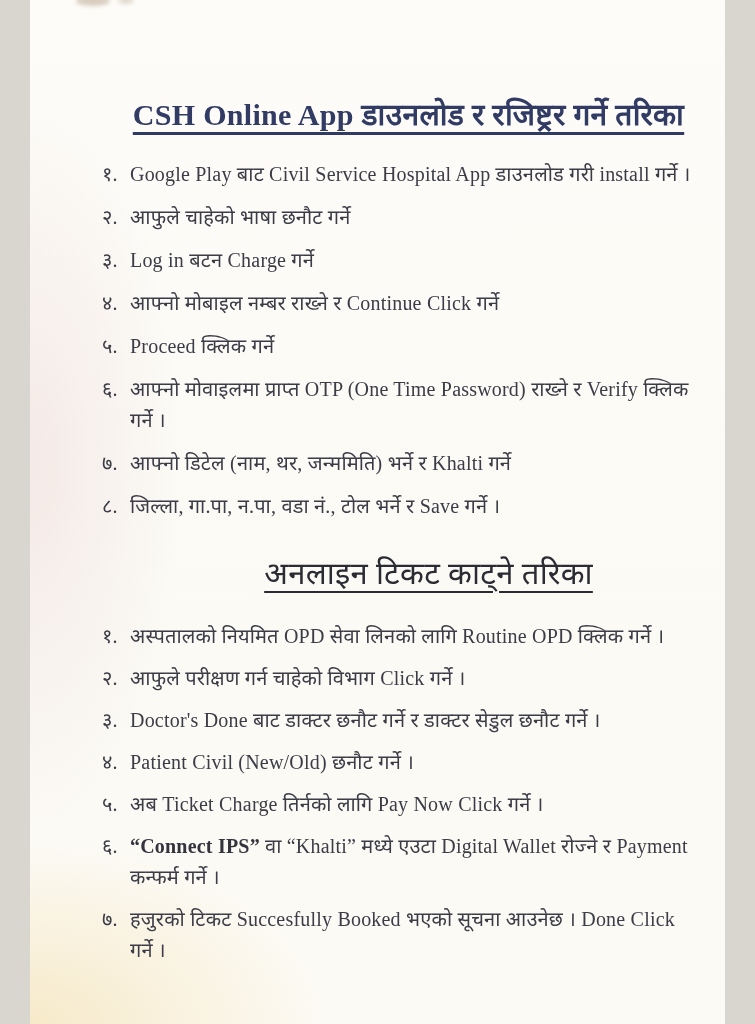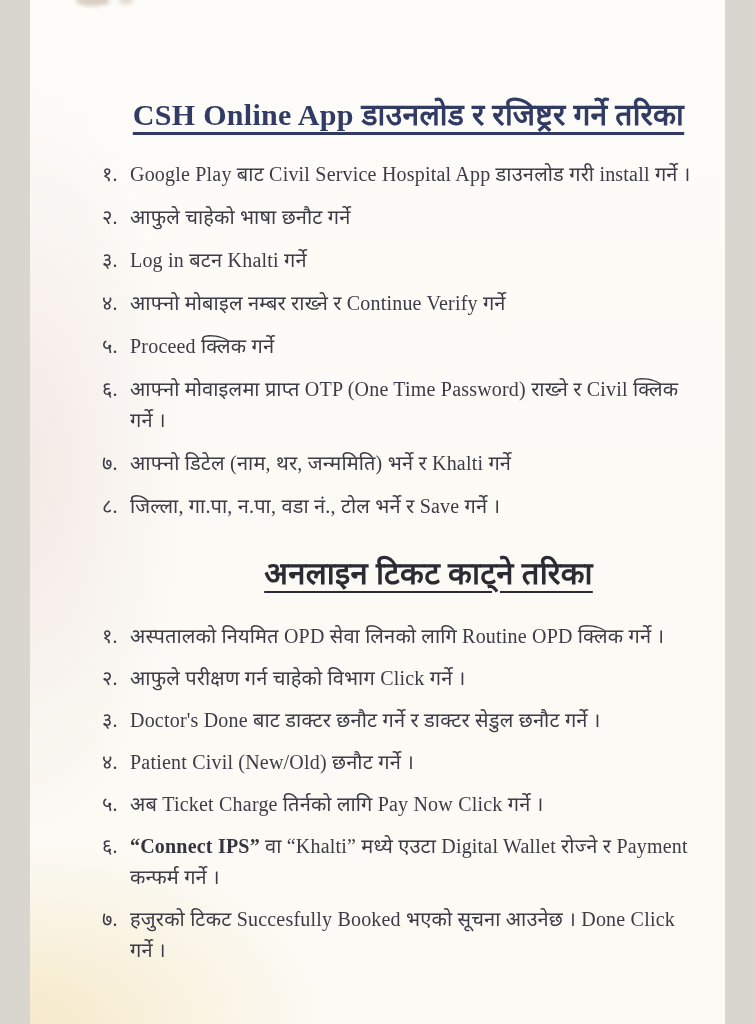--- a/index.html
+++ b/index.html
@@ -28,21 +28,21 @@
     letter-spacing:0.3px;
     text-decoration:underline;
     text-decoration-thickness:2.5px;
     text-underline-offset:7px;
     line-height:1.15;
   }
   .h2{
     text-align:center;
     margin:34px 0 30px 60px;
     font-size:31px;
-    font-weight:bold;
+    font-weight:normal;
     color:#2b2b34;
     letter-spacing:0.3px;
     text-decoration:underline;
     text-decoration-thickness:2px;
     text-underline-offset:7px;
     line-height:1.15;
   }
   .list{margin:0;padding:0;}
   .item{
     display:flex;
@@ -72,33 +72,33 @@
       <div class="item">
         <span class="num">१.</span>
         <span class="txt">Google Play बाट Civil Service Hospital App डाउनलोड गरी install गर्ने ।</span>
       </div>
       <div class="item">
         <span class="num">२.</span>
         <span class="txt">आफुले चाहेको भाषा छनौट गर्ने</span>
       </div>
       <div class="item">
         <span class="num">३.</span>
-        <span class="txt">Log in बटन Khalti गर्ने</span>
+        <span class="txt">Log in बटन Charge गर्ने</span>
       </div>
       <div class="item">
         <span class="num">४.</span>
-        <span class="txt">आफ्नो मोबाइल नम्बर राख्ने र Continue Verify गर्ने</span>
+        <span class="txt">आफ्नो मोबाइल नम्बर राख्ने र Continue Click गर्ने</span>
       </div>
       <div class="item">
         <span class="num">५.</span>
         <span class="txt">Proceed क्लिक गर्ने</span>
       </div>
       <div class="item">
         <span class="num">६.</span>
-        <span class="txt">आफ्नो मोवाइलमा प्राप्त OTP (One Time Password) राख्ने र Civil क्लिक गर्ने ।</span>
+        <span class="txt">आफ्नो मोवाइलमा प्राप्त OTP (One Time Password) राख्ने र Verify क्लिक गर्ने ।</span>
       </div>
       <div class="item">
         <span class="num">७.</span>
         <span class="txt">आफ्नो डिटेल (नाम, थर, जन्ममिति) भर्ने र Khalti गर्ने</span>
       </div>
       <div class="item">
         <span class="num">८.</span>
         <span class="txt">जिल्ला, गा.पा, न.पा, वडा नं., टोल भर्ने र Save गर्ने ।</span>
       </div>
     </div>

